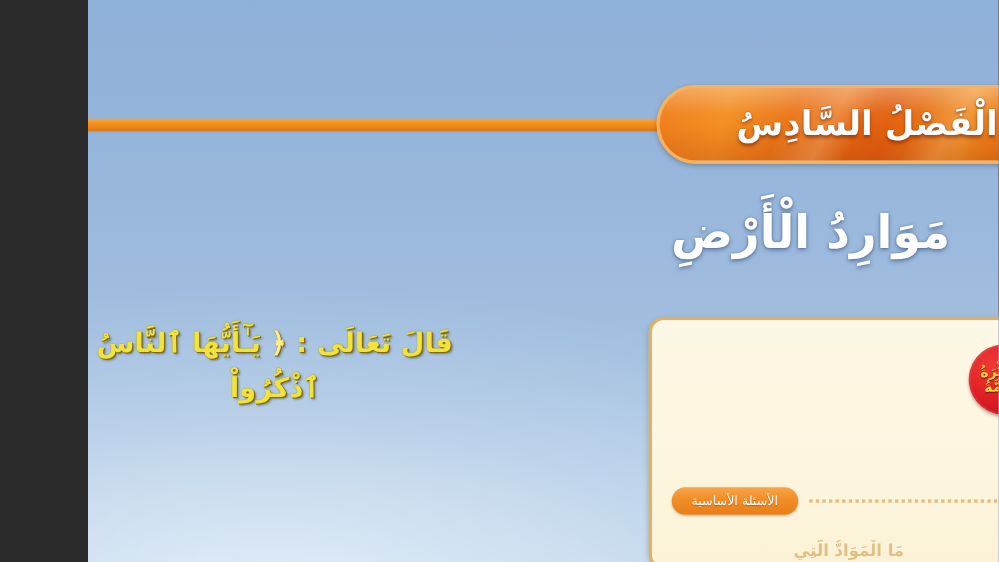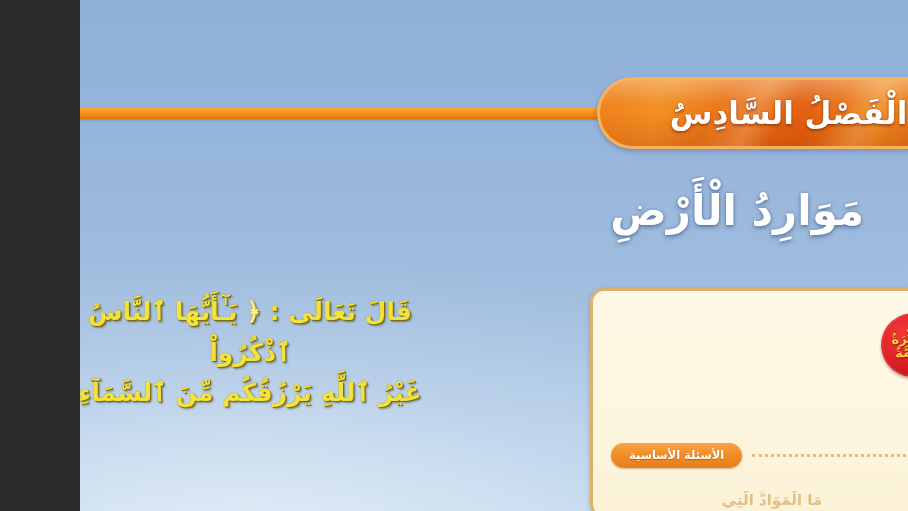--- a/index.html
+++ b/index.html
@@ -175,21 +175,21 @@
     align-items: center;
     gap: 10px;
   }
   .pill {
     flex: none;
     background: linear-gradient(180deg, #f8a646 0%, #f18d28 45%, #e87f18 100%);
     border-radius: 14px;
     padding: 5px 18px 6px;
     color: #ffffff;
     font-size: 11.5px;
-    font-weight: bold;
+    font-weight: normal;
     white-space: nowrap;
     box-shadow: 0 1px 2px rgba(120,60,10,0.35);
     text-shadow: 0 1px 1px rgba(150,70,10,0.6);
   }
   .dots {
     flex: 1;
     height: 0;
     border-top: 3px dotted #e8ba7e;
   }
 
@@ -221,21 +221,20 @@
   </div>
 
   <div class="unit-title">مَوَارِدُ الْأَرْضِ</div>
 
   <div class="verse">
     <div>
       <span class="verse-lead">قَالَ تَعَالَى :</span>
       <span class="verse-bracket">﴿</span>
       <span>يَـٰٓأَيُّهَا ٱلنَّاسُ ٱذْكُرُواْ</span>
     </div>
-    <div>غَيْرُ ٱللَّهِ يَرْزُقُكُم مِّنَ ٱلسَّمَآءِ</div>
   </div>
 
   <div class="card">
 
     <div class="stamp">
       <span>الفِكْرَةُ</span>
       <span>العَامَّةُ</span>
     </div>
 
 

